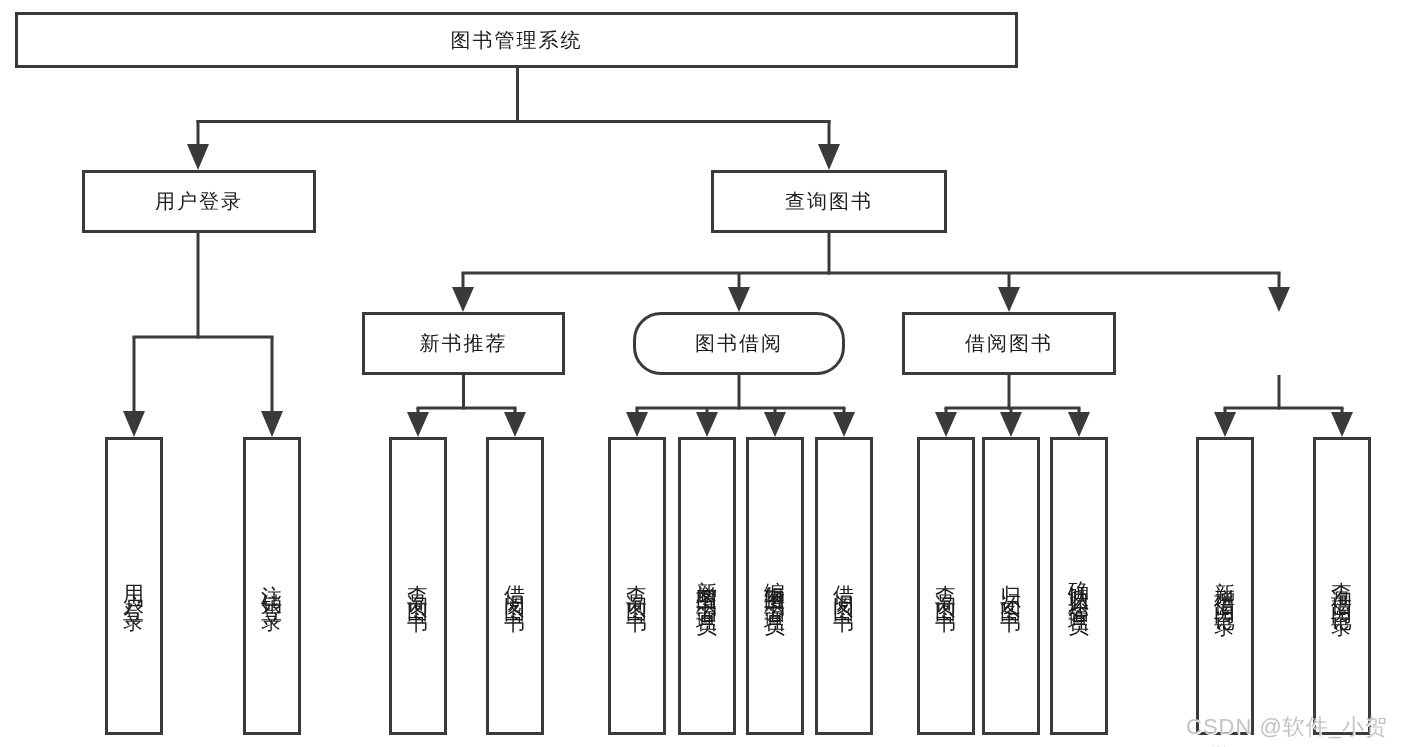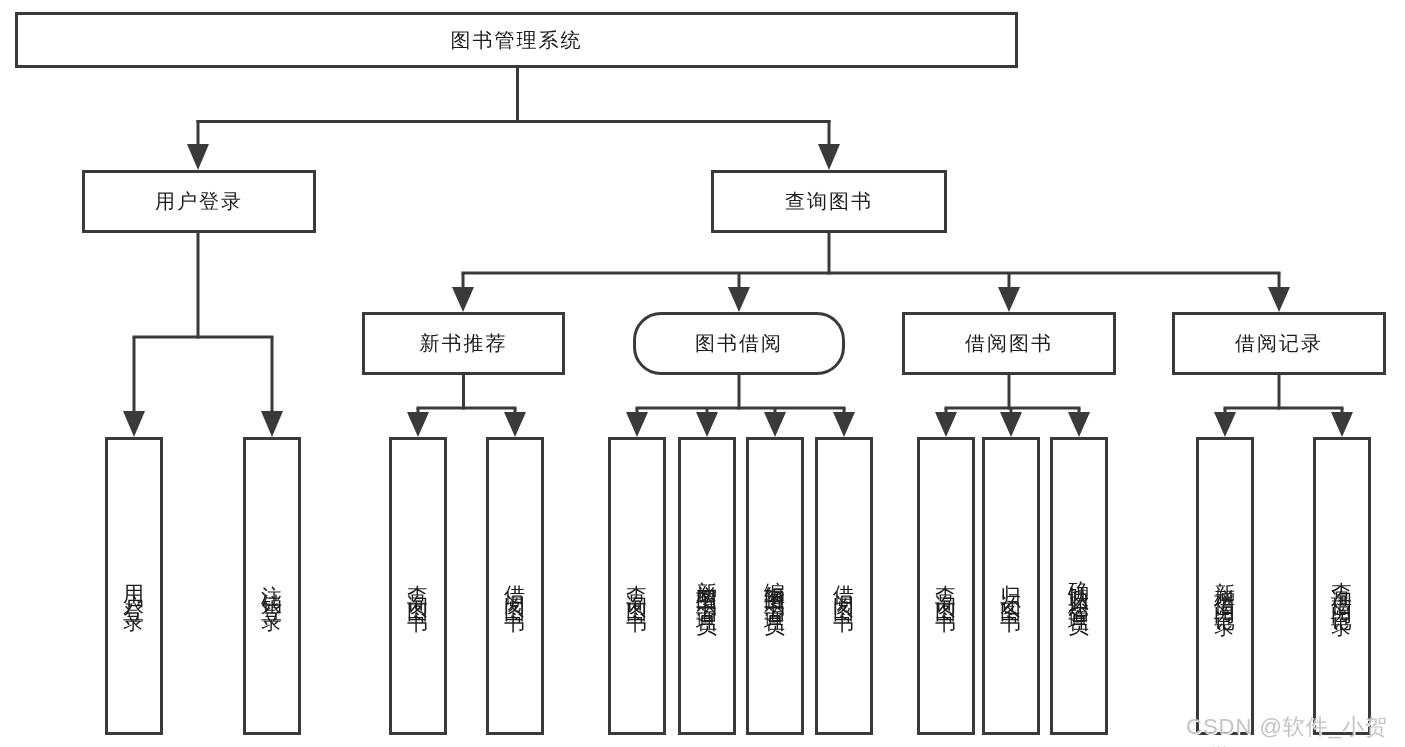--- a/index.html
+++ b/index.html
@@ -125,21 +125,20 @@
   </svg>
 
   <div class="box" style="left:15px; top:12px; width:1003px; height:56px;">图书管理系统</div>
 
   <div class="box" style="left:82px; top:170px; width:234px; height:63px;">用户登录</div>
   <div class="box" style="left:711px; top:170px; width:236px; height:63px;">查询图书</div>
 
   <div class="box" style="left:362px; top:312px; width:203px; height:63px;text-align:center;">新书推荐</div>
   <div class="box" style="left:633px; top:312px; width:212px; height:63px;border-radius:28px;">图书借阅</div>
   <div class="box" style="left:902px; top:312px; width:214px; height:63px;">借阅图书</div>
-  <div class="box" style="left:1172px; top:312px; width:214px; height:63px;">借阅记录</div>
 
   <div class="box vbox" style="left:105px; top:437px; width:58px; height:298px;">用户登录</div>
   <div class="box vbox" style="left:243px; top:437px; width:58px; height:298px;">注销登录</div>
 
   <div class="box vbox" style="left:389px; top:437px; width:58px; height:298px;">查询图书</div>
   <div class="box vbox" style="left:486px; top:437px; width:58px; height:298px;">借阅图书</div>
 
   <div class="box vbox" style="left:608px; top:437px; width:58px; height:298px;">查询图书</div>
   <div class="box vbox" style="left:678px; top:437px; width:58px; height:298px; letter-spacing:5px;">新增图书（管理员）</div>
   <div class="box vbox" style="left:746px; top:437px; width:58px; height:298px; letter-spacing:5px;">编辑图书（管理员）</div>

